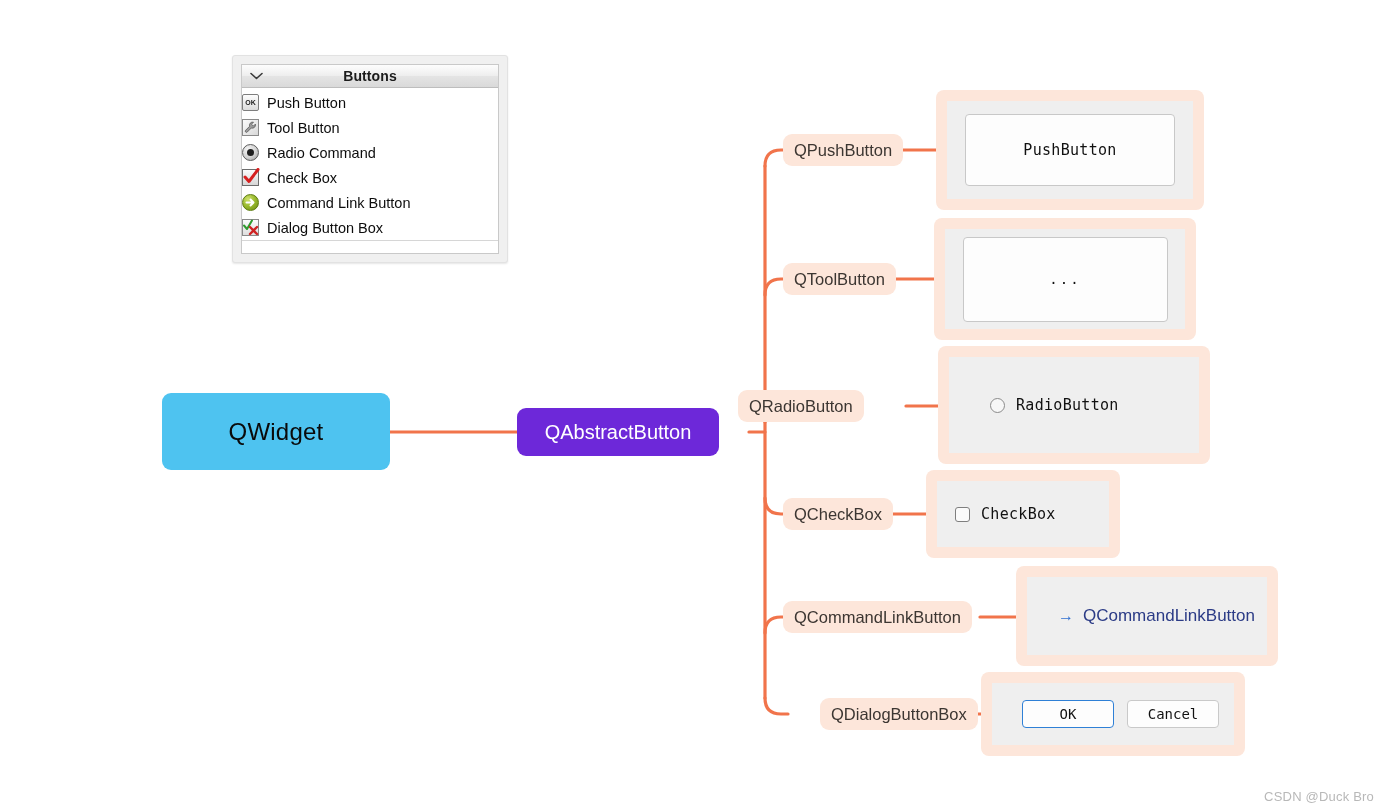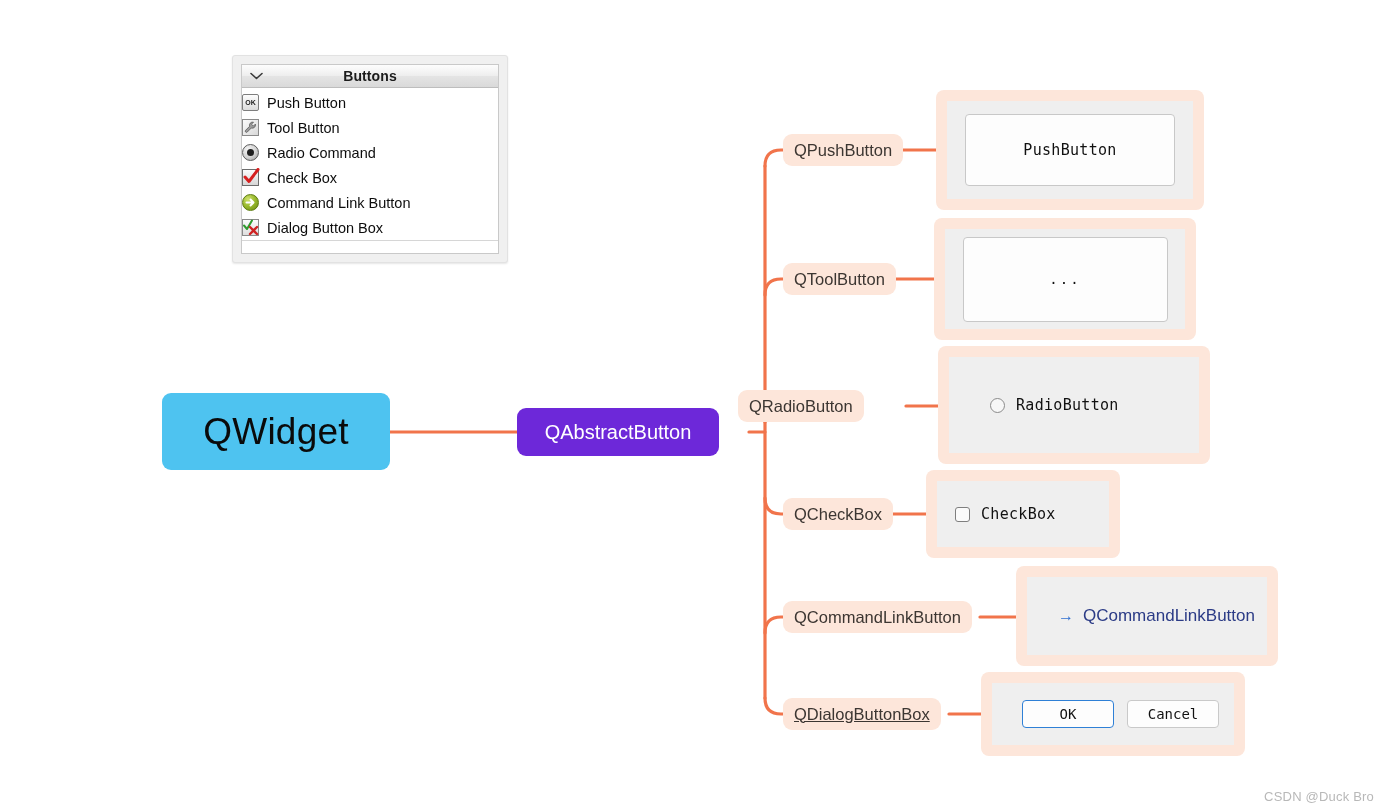--- a/index.html
+++ b/index.html
@@ -151,21 +151,21 @@
     left: 162px;
     top: 393px;
     width: 228px;
     height: 77px;
     background: #4ec3f0;
     border-radius: 9px;
     display: flex;
     align-items: center;
     justify-content: center;
     color: #0a0a0a;
-    font-size: 37px;
+    font-size: 24px;
     letter-spacing: 0.2px;
   }
   #node-qabstractbutton {
     position: absolute;
     left: 517px;
     top: 408px;
     width: 202px;
     height: 48px;
     background: #6d28d9;
     border-radius: 9px;
@@ -400,21 +400,21 @@
 </div>
 <div class="pill" style="left:738px; top:390px;">
   <span>QRadioButton</span>
 </div>
 <div class="pill" style="left:783px; top:498px;">
   <span>QCheckBox</span>
 </div>
 <div class="pill" style="left:783px; top:601px;">
   <span>QCommandLinkButton</span>
 </div>
-<div class="pill" style="left:783px; top:698px;text-decoration:underline;">
+<div class="pill" style="left:820px; top:698px;">
   <span>QDialogButtonBox</span>
 </div>
 
 <div class="preview" style="left:936px; top:90px; width:268px; height:120px;">
   <div class="preview-inner" style="justify-content:center;">
     <div class="qt-pushbutton" style="width:210px; height:72px;">
       <span class="mono">PushButton</span>
     </div>
   </div>
 </div>

